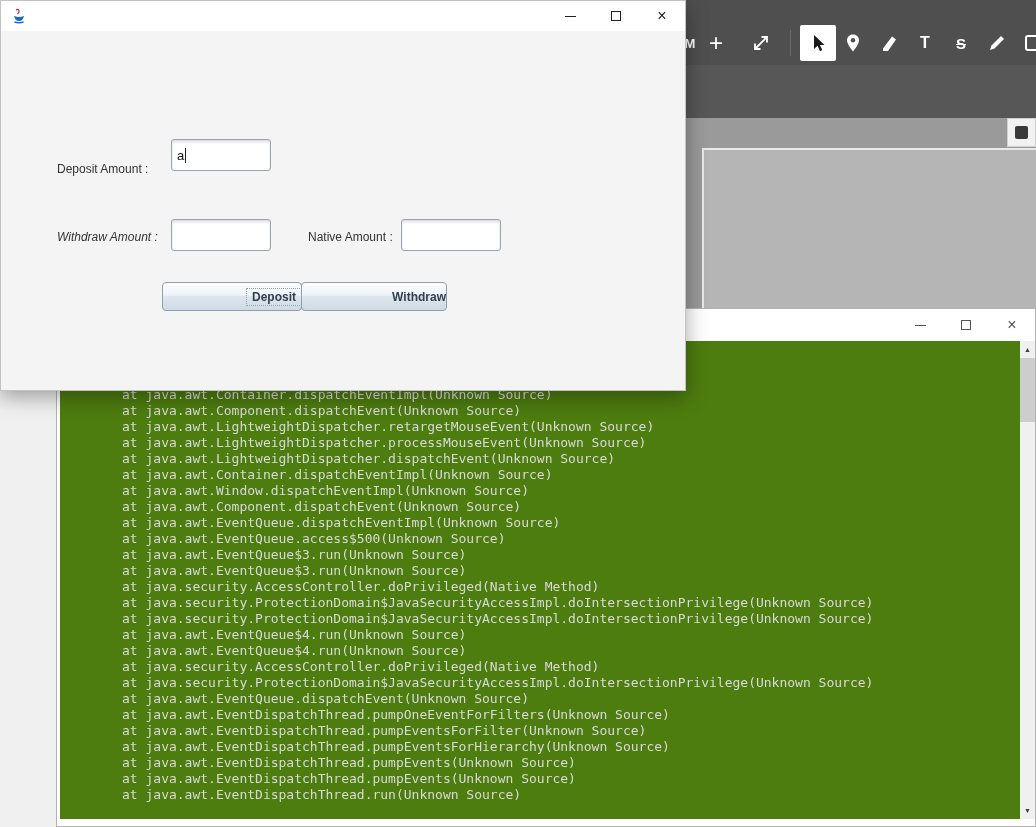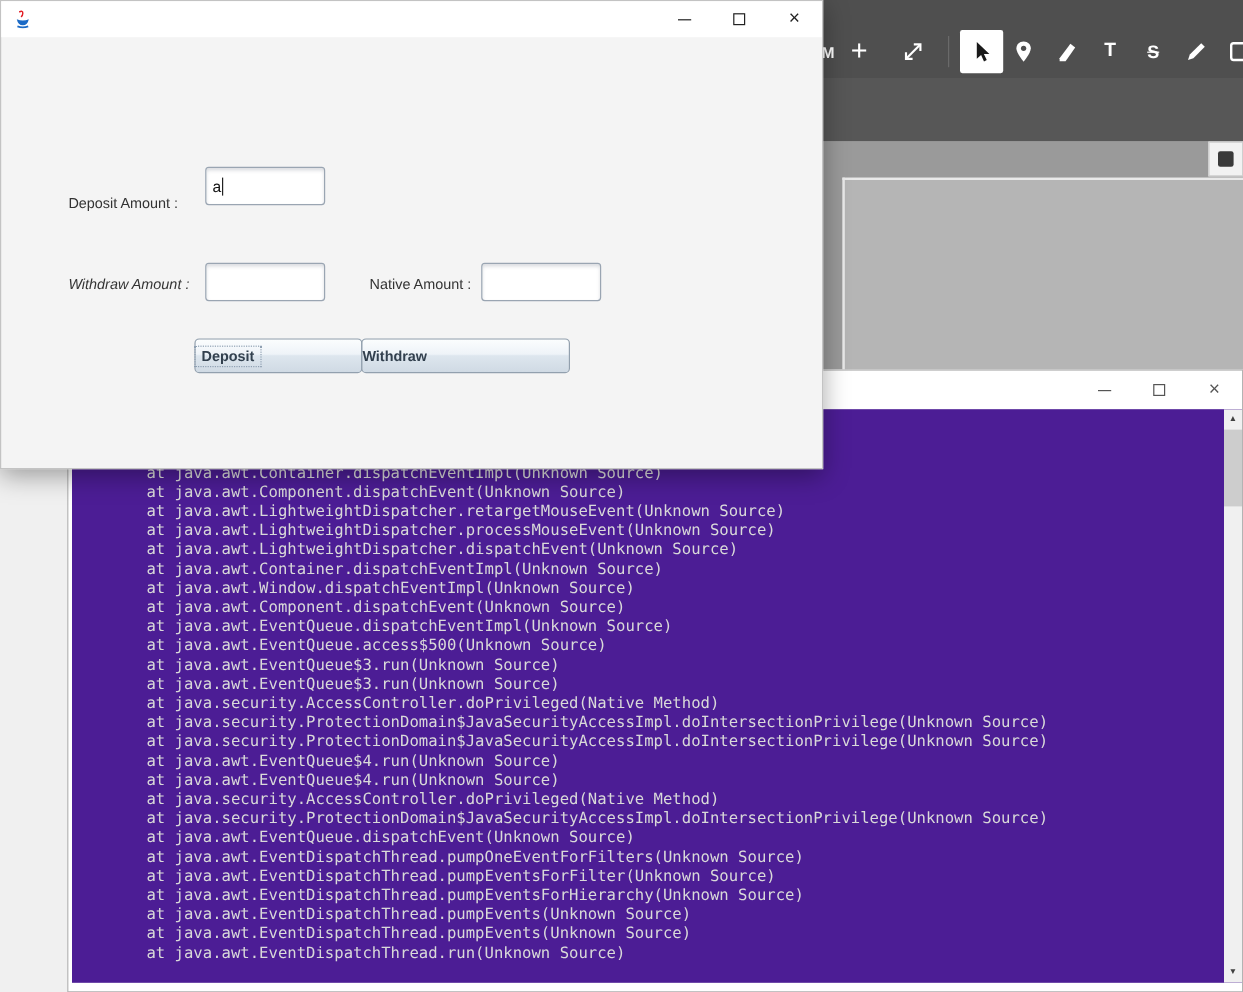--- a/index.html
+++ b/index.html
@@ -49,21 +49,21 @@
     position:absolute; left:0; top:0; right:0; height:32px; background:#ffffff;
     display:flex; justify-content:flex-end; align-items:stretch;
   }
   .cwin-btn { width:46px; height:32px; display:flex; align-items:center; justify-content:center; color:#444; cursor:pointer; }
   .glyph-min { width:11px; height:1px; background:#555; }
   .glyph-max { width:10px; height:10px; border:1px solid #555; }
   .glyph-close { font-size:16px; line-height:1; color:#555; }
 
   .console-body {
     position:absolute; left:3px; right:0; top:32px; bottom:7px;
-    background:#4c1d95; overflow:hidden;
+    background:#4d7c0f; overflow:hidden;
   }
   .stack-text {
     position:absolute; left:0; top:46px; right:15px;
     padding-left:62px;
     font-family:"DejaVu Sans Mono", monospace;
     font-size:13px; line-height:16px; color:#d9d9d9; white-space:pre;
   }
   .vscroll {
     position:absolute; top:0; right:0; bottom:0; width:15px; background:#f0f0f0;
   }
@@ -101,25 +101,25 @@
     font-size:13px; color:#111; padding:0 5px;
     display:flex; align-items:center; cursor:text;
   }
   .caret { display:inline-block; width:1px; height:15px; background:#222; margin-left:1px; }
 
   .btn-row { position:absolute; left:161px; top:281px; height:29px; display:flex; }
   .nimbus-btn {
     height:29px; border:1px solid #92a0ae; border-radius:4px;
     background:linear-gradient(180deg,#fbfdfe 0%, #eef3f8 45%, #dde6ee 50%, #d0dae4 100%);
     font-size:12px; font-weight:bold; color:#32404e;
-    display:flex; align-items:center; justify-content:flex-start; cursor:pointer;
+    display:flex; align-items:center; justify-content:flex-end; cursor:pointer;
   }
   .nimbus-btn + .nimbus-btn { margin-left:-1px; }
   .btn-deposit  { width:140px; }
-  .btn-withdraw { width:174px; }
+  .btn-withdraw { width:146px; }
   .btn-close    { width:149px; }
   .focus-ring { outline:1px dotted #8fa0b2; padding:1px 5px; }
 </style>
 </head>
 <body>
 
 <div class="anno-toolbar"></div>
 <div class="anno-midband"></div>
 <div class="anno-lowband"></div>
 <div class="anno-capture"></div>

